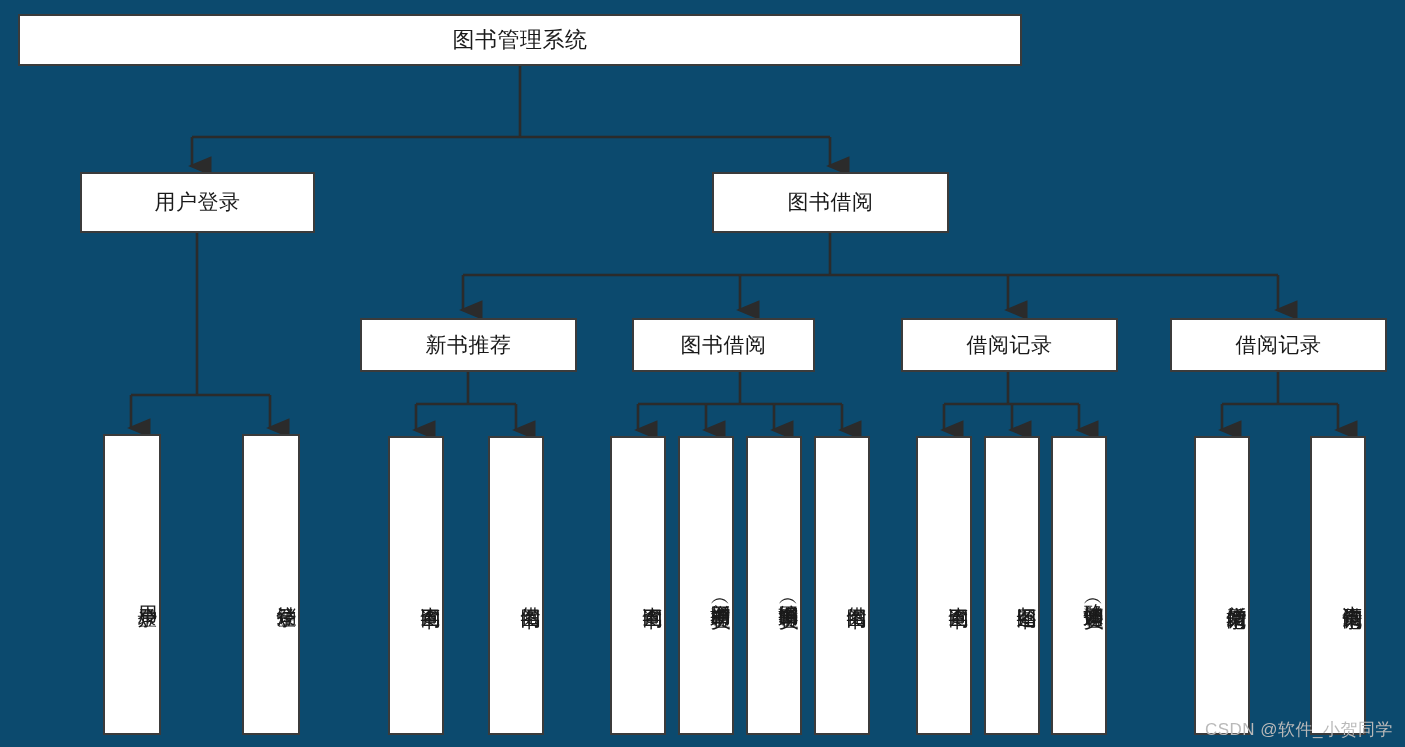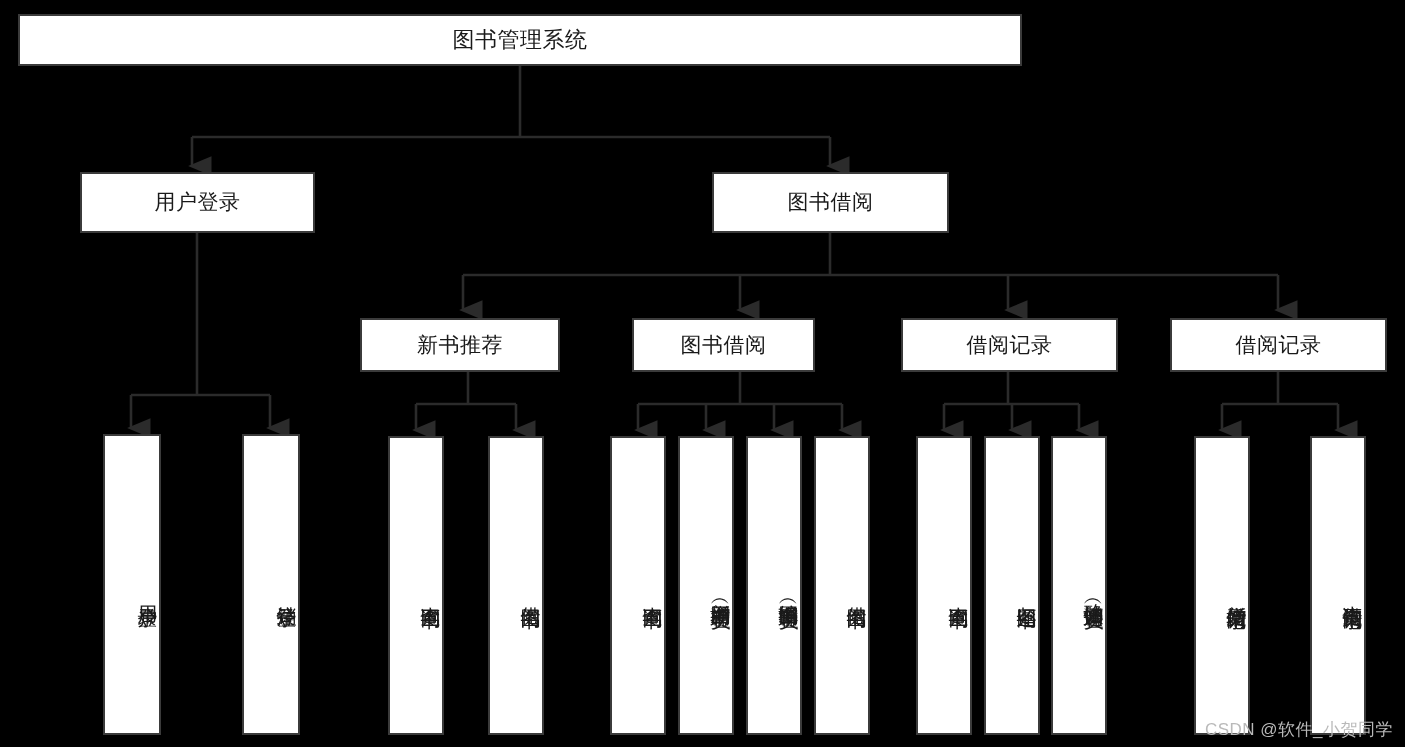--- a/index.html
+++ b/index.html
@@ -7,21 +7,21 @@
     padding: 0;
     background: #ffffff;
   }
   body {
     font-family: "Liberation Sans", "DejaVu Sans", sans-serif;
   }
   #canvas {
     position: relative;
     width: 1405px;
     height: 747px;
-    background: #000000;
+    background: #0c4a6e;
     overflow: hidden;
   }
   svg.wires {
     position: absolute;
     left: 0;
     top: 0;
     width: 1405px;
     height: 747px;
     pointer-events: none;
   }
@@ -118,21 +118,21 @@
       <path d="M 1222 404 L 1222 430" marker-end="url(#arrow)"></path>
       <path d="M 1338 404 L 1338 430" marker-end="url(#arrow)"></path>
     </g>
   </svg>
 
   <div class="node horiz root" style="left:18px; top:14px; width:1004px; height:52px;">图书管理系统</div>
 
   <div class="node horiz" style="left:80px; top:172px; width:235px; height:61px;">用户登录</div>
   <div class="node horiz" style="left:712px; top:172px; width:237px; height:61px;">图书借阅</div>
 
-  <div class="node horiz" style="left:360px; top:318px; width:200px; height:54px;">新书推荐</div>
+  <div class="node horiz" style="left:360px; top:318px; width:217px; height:54px;">新书推荐</div>
   <div class="node horiz" style="left:632px; top:318px; width:183px; height:54px;">图书借阅</div>
   <div class="node horiz" style="left:901px; top:318px; width:217px; height:54px;">借阅记录</div>
   <div class="node horiz" style="left:1170px; top:318px; width:217px; height:54px;">借阅记录</div>
 
   <div class="node vert" style="left:103px; top:434px; width:58px; height:301px;">用户登录</div>
   <div class="node vert" style="left:242px; top:434px; width:58px; height:301px;">注销登录</div>
 
   <div class="node vert" style="left:388px; top:436px; width:56px; height:299px;">查询图书</div>
   <div class="node vert" style="left:488px; top:436px; width:56px; height:299px;">借阅图书</div>
 

